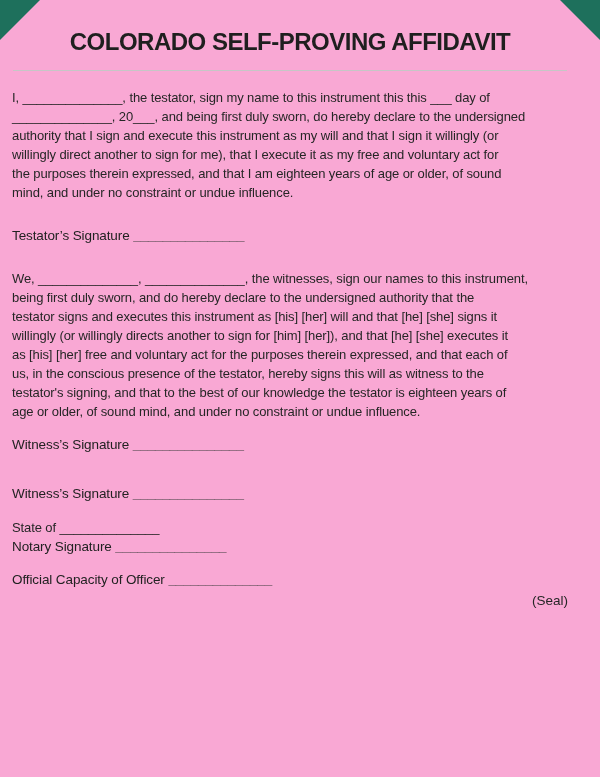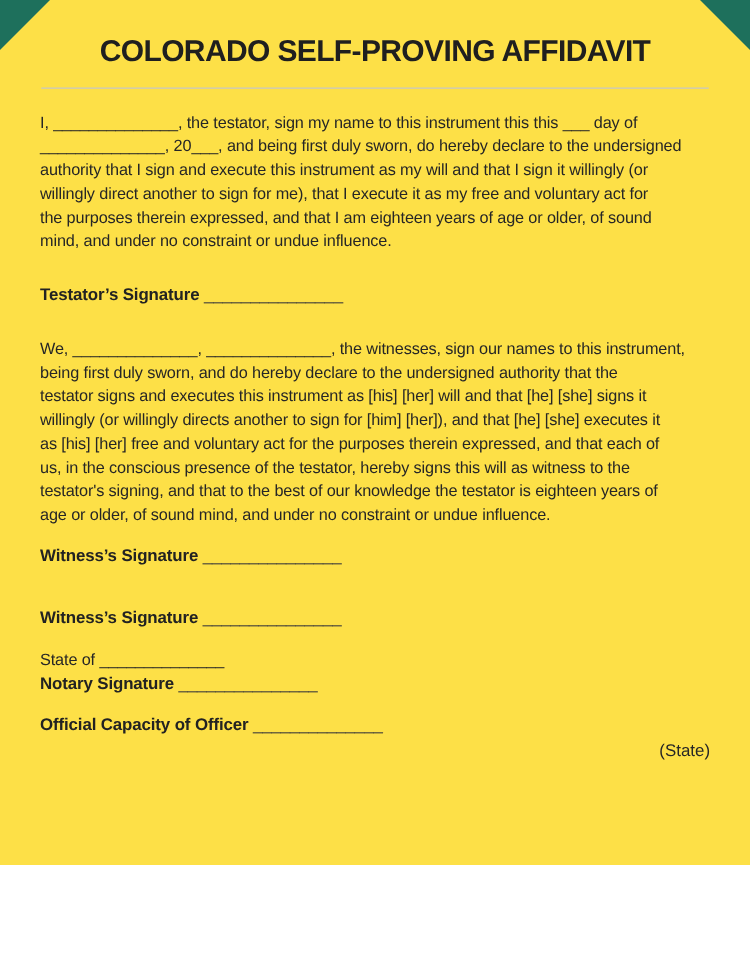--- a/index.html
+++ b/index.html
@@ -1,22 +1,22 @@
 <!DOCTYPE html>
 <html><head>
 <meta charset="utf-8">
 <style>
   html, body { margin: 0; padding: 0; background: #ffffff; }
   .page {
     position: relative;
     width: 600px;
-    height: 692px;
-    background: #fde047;
+    height: 777px;
+    background: #f9a8d4;
     box-sizing: border-box;
-    padding: 28px 32px 0 32px;
+    padding: 28px 32px 0 12px;
     overflow: hidden;
     font-family: "Liberation Sans", sans-serif;
     color: #262626;
   }
   
   .corner { position: absolute; width: 0; height: 0; }
   .corner-tl { top: 0; left: 0; border-top: 40px solid var(--accent, #1e705c); border-right: 40px solid transparent; }
   .corner-tr { top: 0; right: 0; border-top: 40px solid var(--accent, #1e705c); border-left: 40px solid transparent; }
 
   h1.doc-title {
@@ -38,22 +38,22 @@
     font-size: 13px;
     line-height: 19px;
     letter-spacing: -0.1px;
     margin: 0;
     color: #262626;
   }
   .p1 { margin-top: 17px; }
   .p2 { margin-top: 24px; }
   .p3 { margin-top: 12px; }
   .sig-row { font-size: 13.5px; line-height: 19px; letter-spacing: -0.1px; }
-  .sig-row .label { font-weight: bold; color: #222222; }
-  .sig-row .blank { font-weight: normal; color: #3a3a3a; }
+  .sig-row .label { font-weight: normal; color: #222222; }
+  .sig-row .blank { font-weight: bold; color: #3a3a3a; }
   .row-testator { margin-top: 24px; }
   .row-witness1 { margin-top: 14px; }
   .row-witness2 { margin-top: 30px; }
   .row-notary-sig { }
   .row-official { margin-top: 14px; }
 
   h2.section-heading {
     margin: 27px 0 0 0;
     font-size: 14px;
     line-height: 19px;
@@ -126,15 +126,15 @@
   <div class="sig-row row-notary-sig">
     <span class="label">Notary Signature</span>
     <span class="blank">_______________</span>
   </div>
 
   <div class="sig-row row-official">
     <span class="label">Official Capacity of Officer</span>
     <span class="blank">______________</span>
   </div>
 
-  <div class="seal-row">(State)</div>
+  <div class="seal-row">(Seal)</div>
 
 </div>
 
 </body></html>

